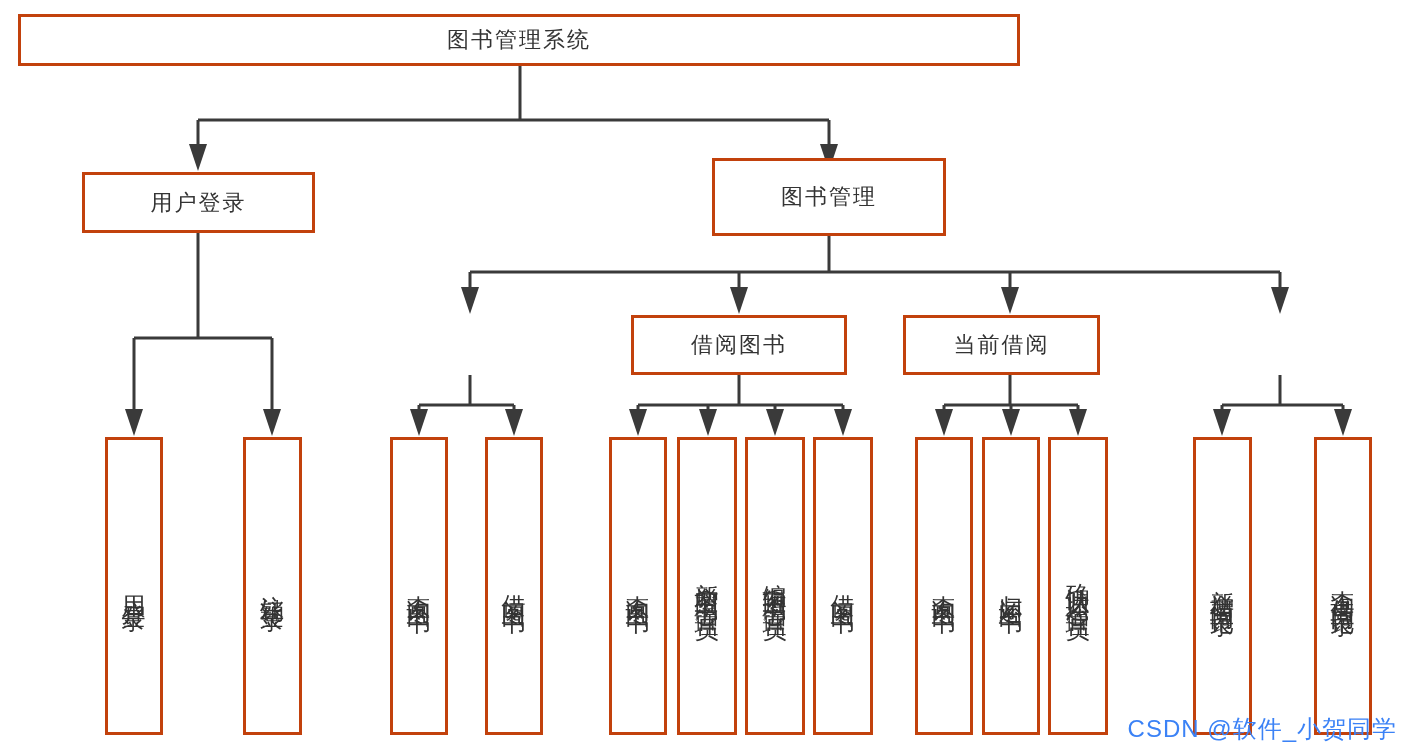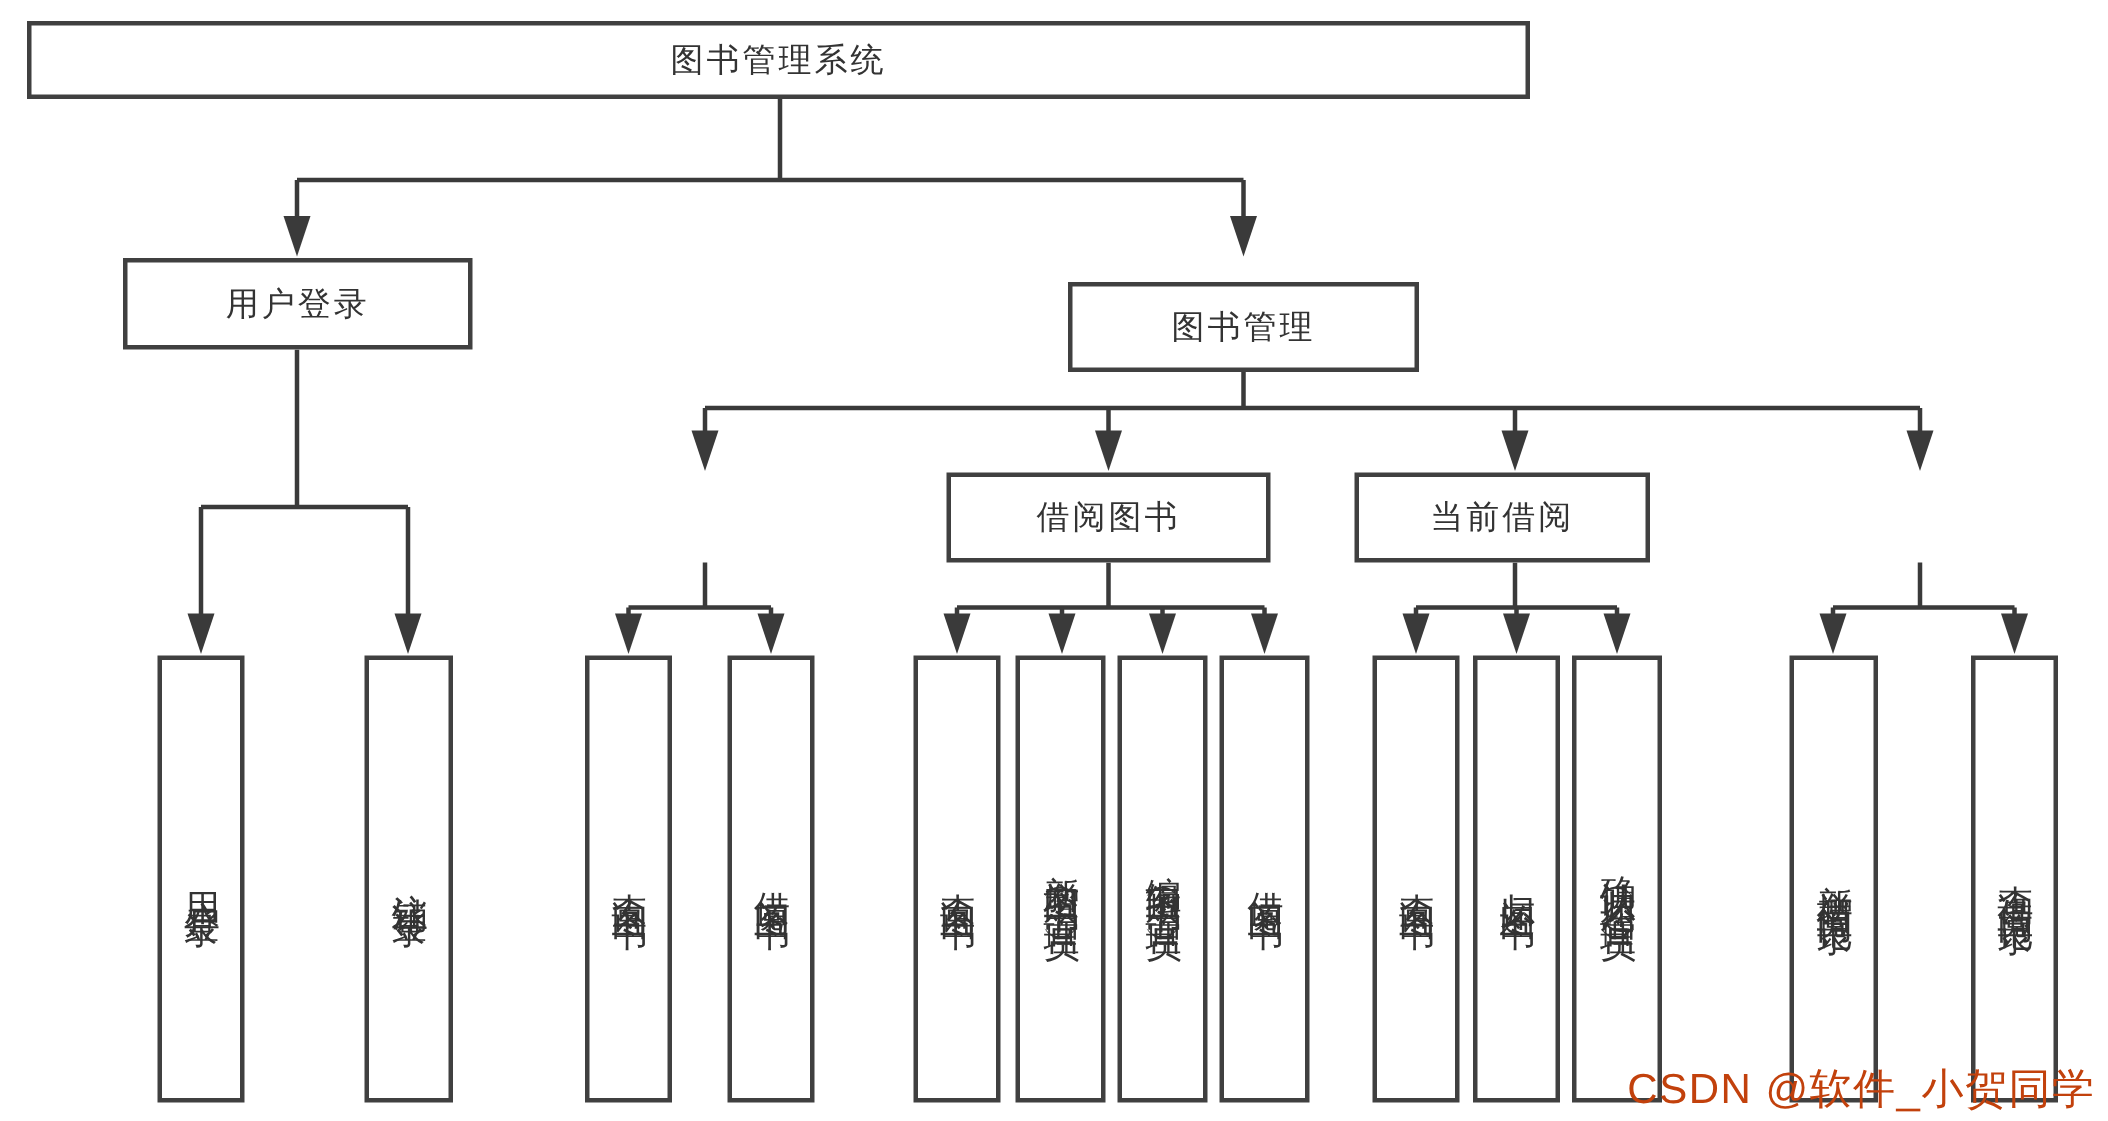--- a/index.html
+++ b/index.html
@@ -8,39 +8,39 @@
     width:1405px;height:747px;
     background:#ffffff;
     font-family:"Liberation Sans","DejaVu Sans",sans-serif;
     overflow:hidden;
   }
   #connectors{position:absolute;left:0;top:0;width:1405px;height:747px;}
   .node{
     position:absolute;
     box-sizing:border-box;
     background:#ffffff;
-    border:3px solid #404040;
+    border:3px solid #c2410c;
     display:flex;align-items:center;justify-content:center;
     color:#333333;
   }
   .hnode{font-size:22px;letter-spacing:2px;}
   .vnode .vtext{
     writing-mode:vertical-rl;
     text-orientation:mixed;
     font-size:24px;
     line-height:1.05;
     letter-spacing:5px;
     color:#333333;
     white-space:nowrap;
   }
   #watermark{
     position:absolute;
     right:8px;bottom:2px;
-    font-size:28px;
-    color:#c2410c;
+    font-size:24px;
+    color:#3b82f6;
     letter-spacing:1px;
   }
 </style>
 </head>
 <body>
 
 <div id="canvas">
 
   <svg id="connectors" viewBox="0 0 1405 747" xmlns="http://www.w3.org/2000/svg">
     <g stroke="#3a3a3a" stroke-width="3" fill="none">
@@ -78,21 +78,21 @@
       <polygon points="1011,436 1002,409 1020,409"></polygon>
       <polygon points="1078,436 1069,409 1087,409"></polygon>
       <polygon points="1222,436 1213,409 1231,409"></polygon>
       <polygon points="1343,436 1334,409 1352,409"></polygon>
     </g>
   </svg>
 
   <div class="node hnode" style="left:18px;top:14px;width:1002px;height:52px;">图书管理系统</div>
 
   <div class="node hnode" style="left:82px;top:172px;width:233px;height:61px;">用户登录</div>
-  <div class="node hnode" style="left:712px;top:188px;width:234px;height:60px;">图书管理</div>
+  <div class="node hnode" style="left:712px;top:158px;width:234px;height:78px;">图书管理</div>
 
   <div class="node hnode" style="left:631px;top:315px;width:216px;height:60px;">借阅图书</div>
   <div class="node hnode" style="left:903px;top:315px;width:197px;height:60px;">当前借阅</div>
 
   <div class="node vnode" style="left:105px;top:437px;width:58px;height:298px;">
     <span class="vtext">用户登录</span>
   </div>
   <div class="node vnode" style="left:243px;top:437px;width:59px;height:298px;">
     <span class="vtext">注销登录</span>
   </div>

